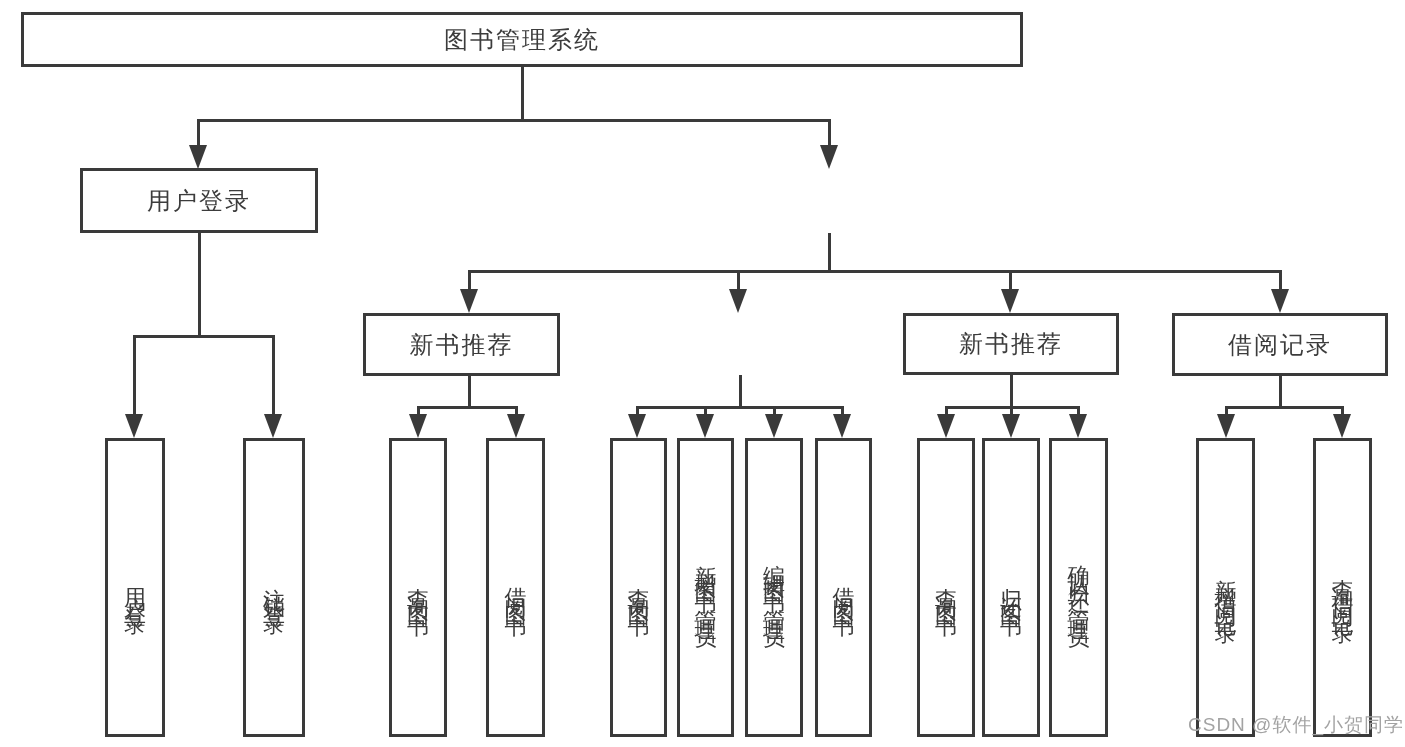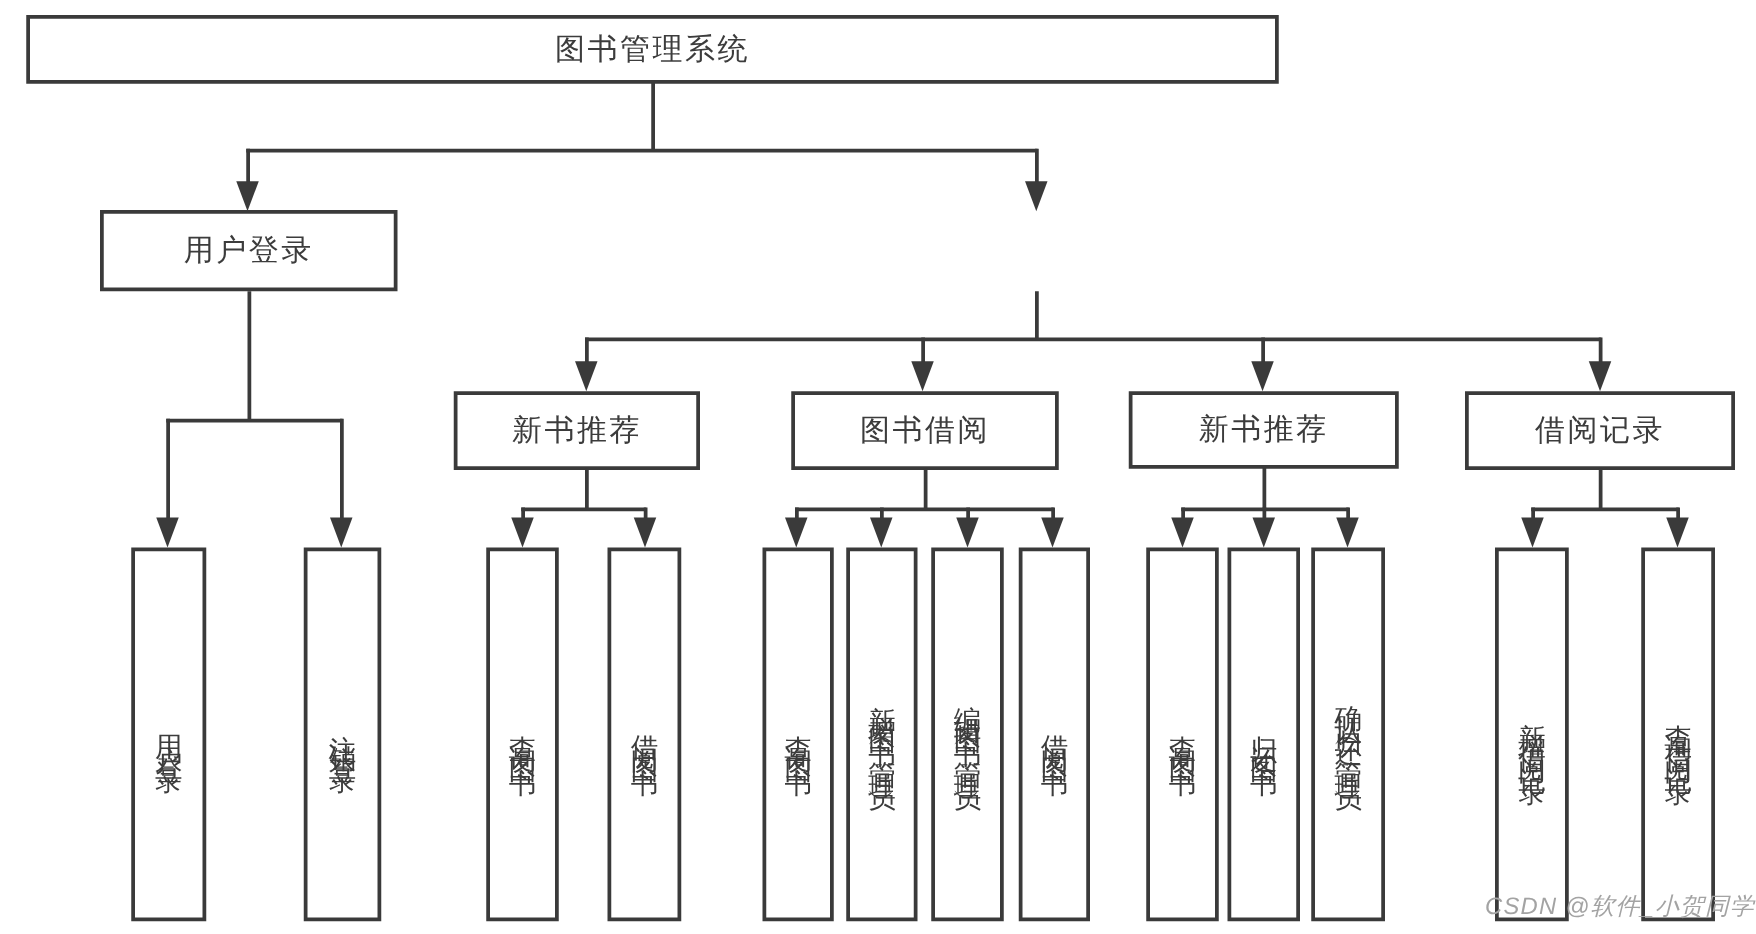--- a/index.html
+++ b/index.html
@@ -39,41 +39,37 @@
     border-right:9px solid transparent;
     border-top:24px solid var(--line,#3a3a3a);
   }
   #watermark{
     position:absolute;
     left:1188px;top:712px;
     font-size:19px;
     letter-spacing:1px;
     color:var(--wm,#a3a3a3);
     white-space:nowrap;
-    font-style:italic;
   }
 </style>
 </head>
 <body>
 
 <div id="canvas" style="--line: #3a3a3a; --text: #3c3c3c; --box-bg: #ffffff; --canvas-bg: #ffffff; --wm: #a3a3a3;">
 
   <div class="node" style="left:21px;top:12px;width:1002px;height:55px">
     <span class="lbl">图书管理系统</span>
   </div>
 
   <div class="node" style="left:80px;top:168px;width:238px;height:65px">
     <span class="lbl">用户登录</span>
   </div>
 
   <div class="node" style="left:363px;top:313px;width:197px;height:63px">
     <span class="lbl">新书推荐</span>
-  </div>
-  <div class="node" style="left:633px;top:313px;width:214px;height:63px">
-    <span class="lbl">图书借阅</span>
   </div>
   <div class="node" style="left:903px;top:313px;width:216px;height:62px">
     <span class="lbl">新书推荐</span>
   </div>
   <div class="node" style="left:1172px;top:313px;width:216px;height:63px">
     <span class="lbl">借阅记录</span>
   </div>
 
   <div class="node v" style="left:105px;top:438px;width:60px;height:299px">
     <span class="lbl">用户登录</span>

